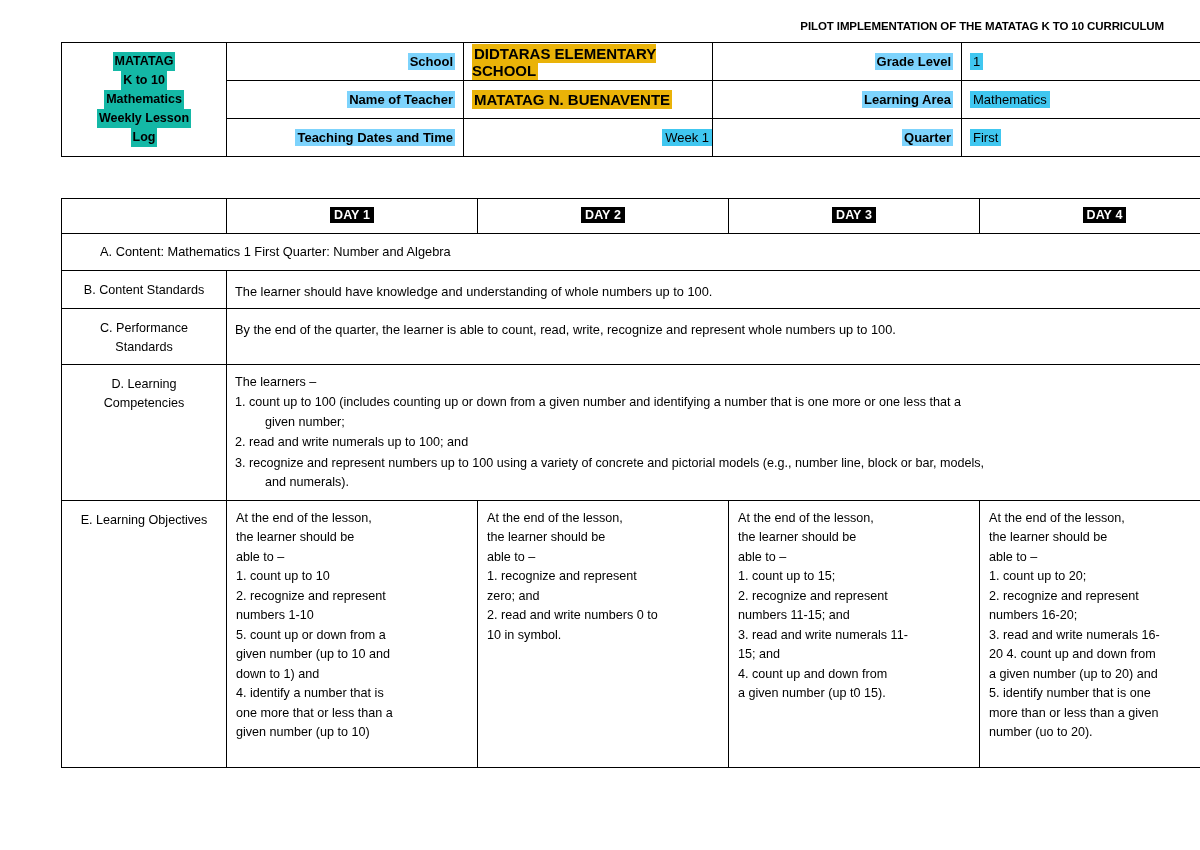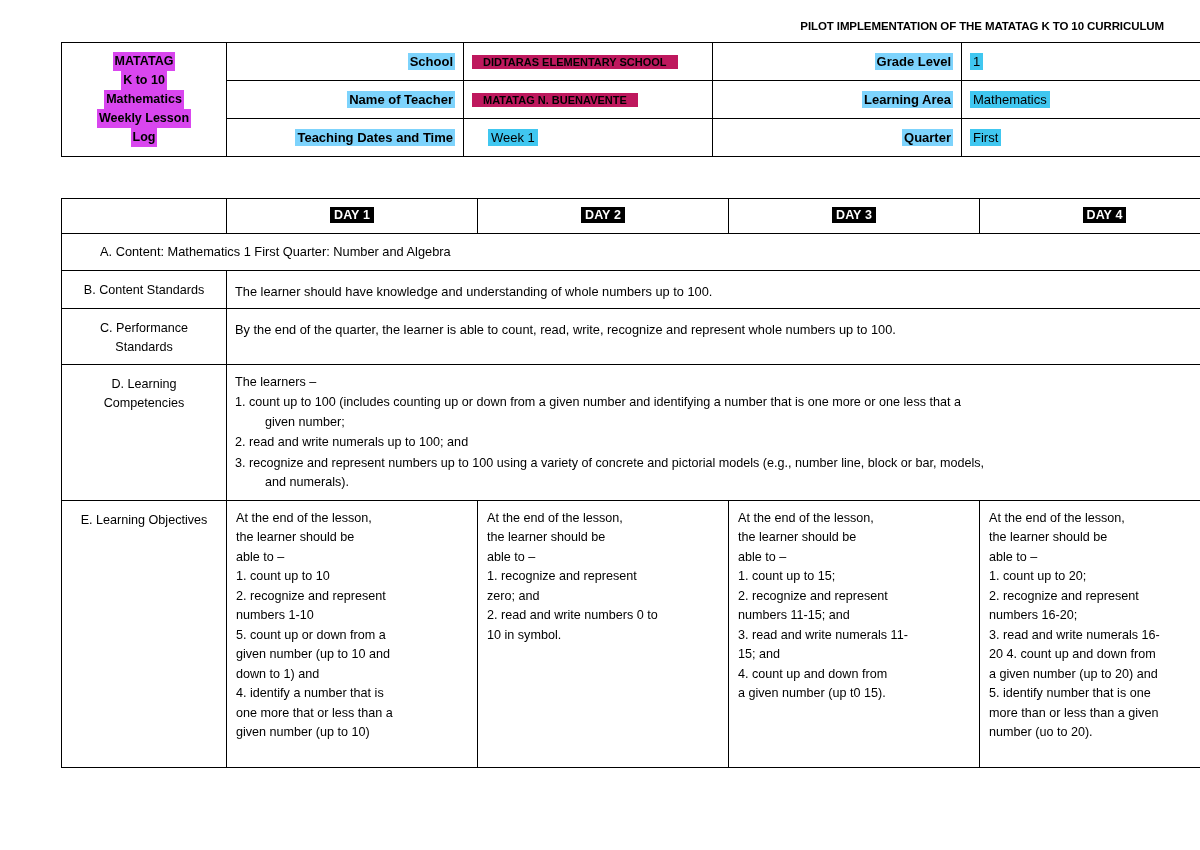--- a/index.html
+++ b/index.html
@@ -57,52 +57,52 @@
     padding: 4px 6px !important;
   }
   .brandcell .brand-inner {
     display: inline-block;
     font-size: 12.5px;
     font-weight: bold;
     line-height: 19px;
     color: #000;
   }
   .brandcell .brand-inner span {
-    background: #d946ef;
+    background: #14b8a6;
     padding: 0 2px;
     display: inline-block;
   }
 
   .lbl-cell {
     text-align: right;
     padding-right: 8px !important;
     font-size: 13px;
     font-weight: bold;
   }
   .lbl-cell .hl-peach {
     background: #7dd3fc;
     padding: 1px 2px;
   }
   .val-cell {
     text-align: left;
     padding-left: 8px !important;
     font-size: 13px;
   }
   .val-cell .hl-peach {
-    background: #be185d;
-    padding: 1px 11px;
-    font-weight: bold;
-    font-size: 11px;
+    background: #eab308;
+    padding: 1px 2px;
+    font-weight: bold;
+    font-size: 15px;
   }
   .val-cell .hl-cyan {
     background: #40c7f0;
     padding: 1px 3px;
     font-size: 13px;
   }
-  .val-cell.indent { padding-left: 24px !important; }
+  .val-cell.indent { padding-left: 24px !important; text-align: right; }
 
   .col-lbl1 { width: 228px; }
   .col-val1 { width: 240px; }
   .col-lbl2 { width: 240px; }
   .col-val2 { width: 243px; }
 
   
   .main-table {
     position: absolute;
     left: 49px;

